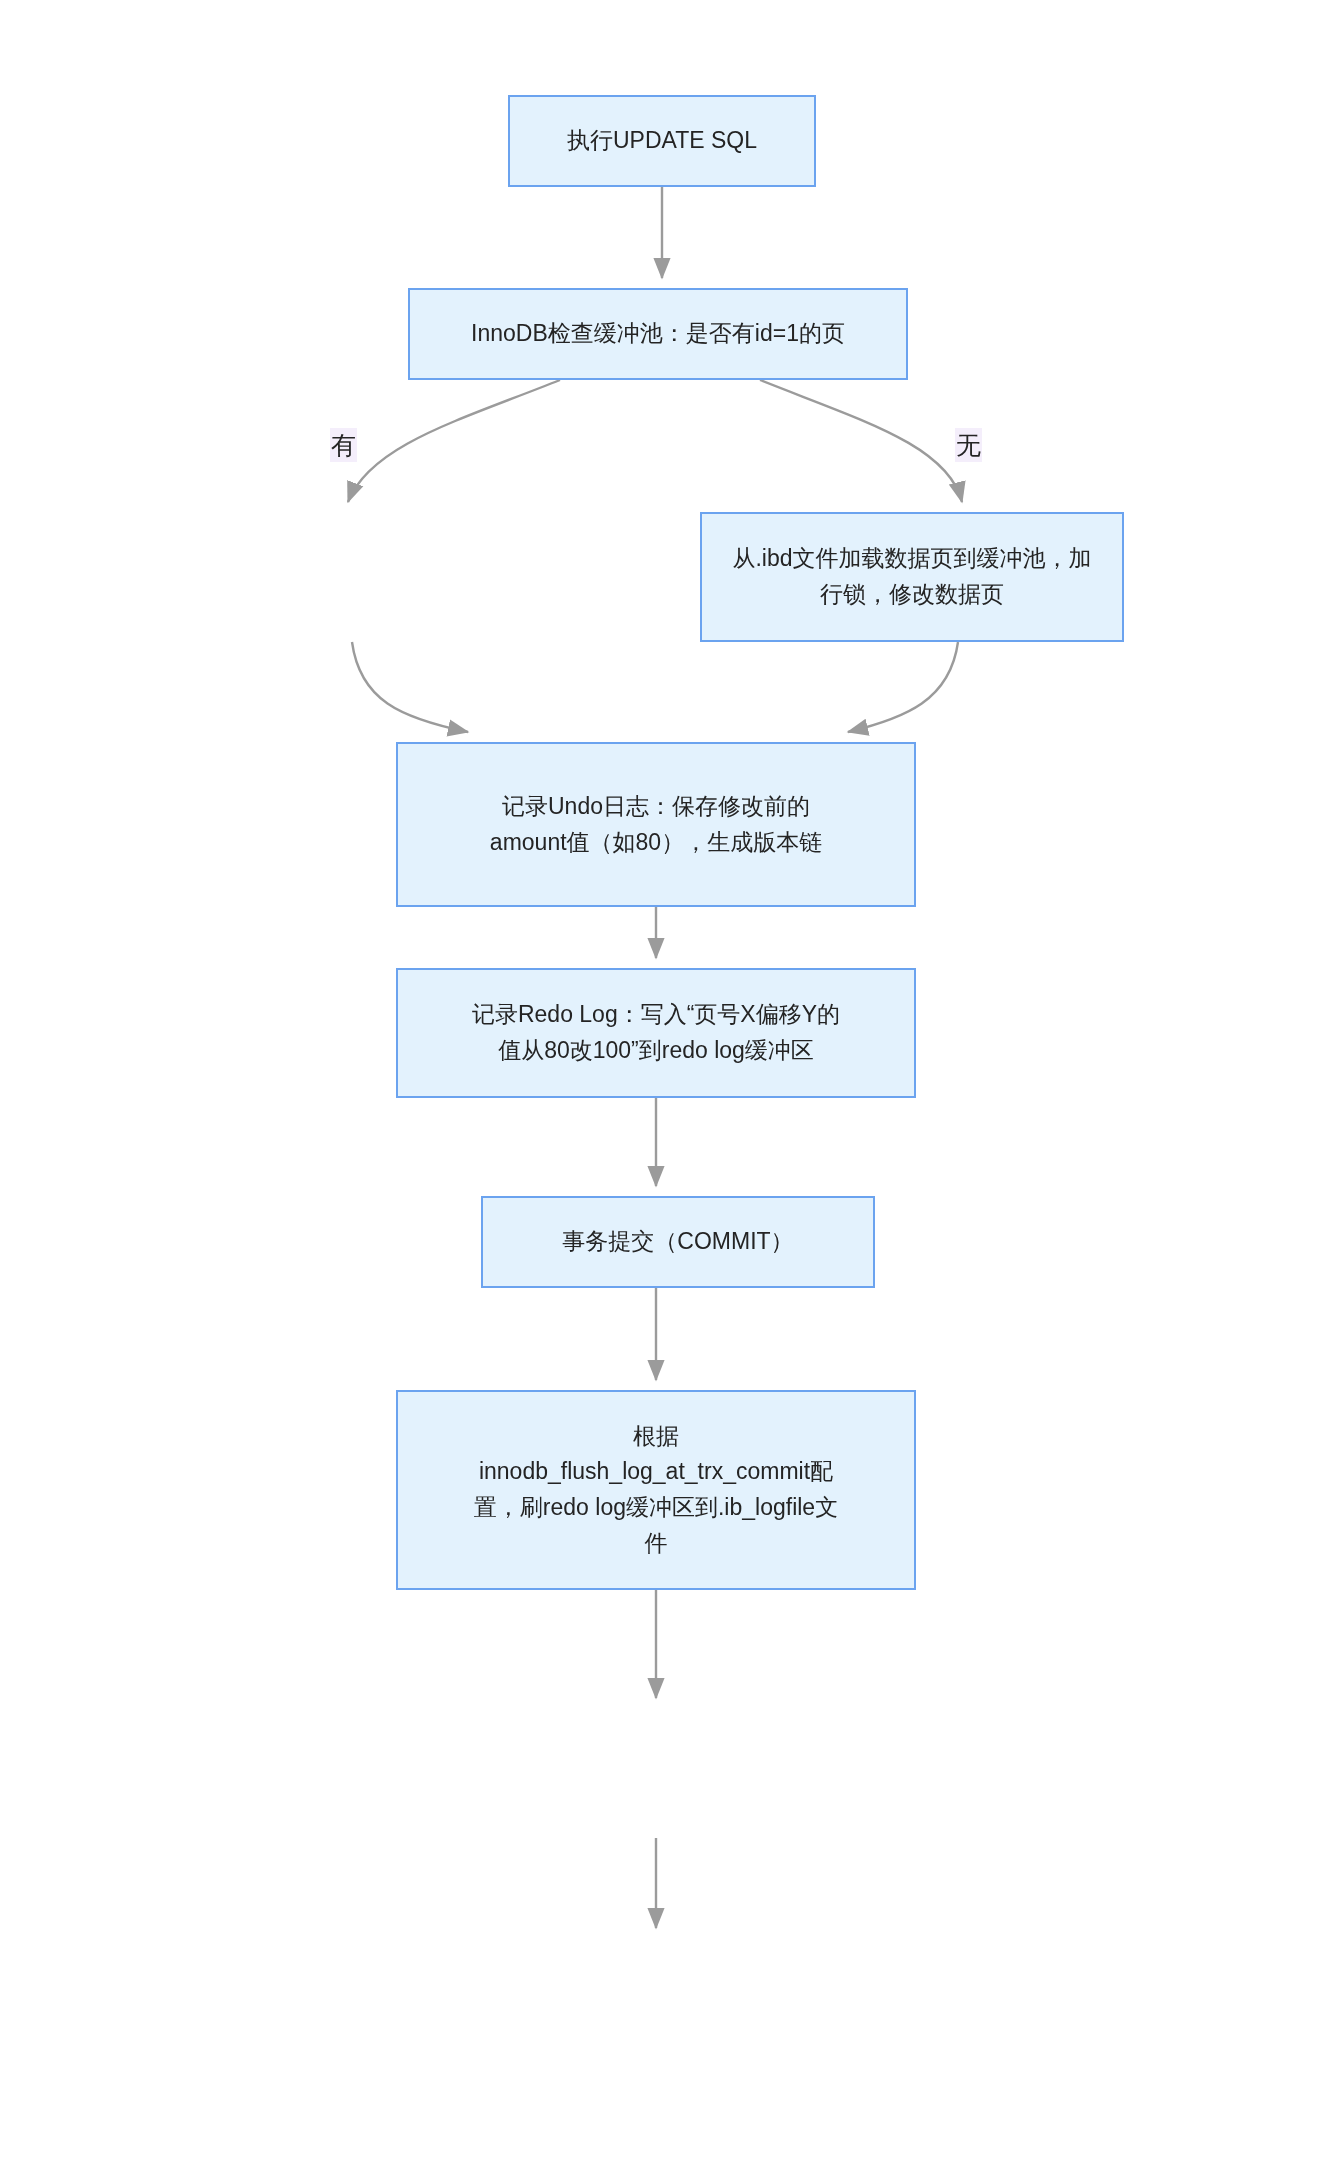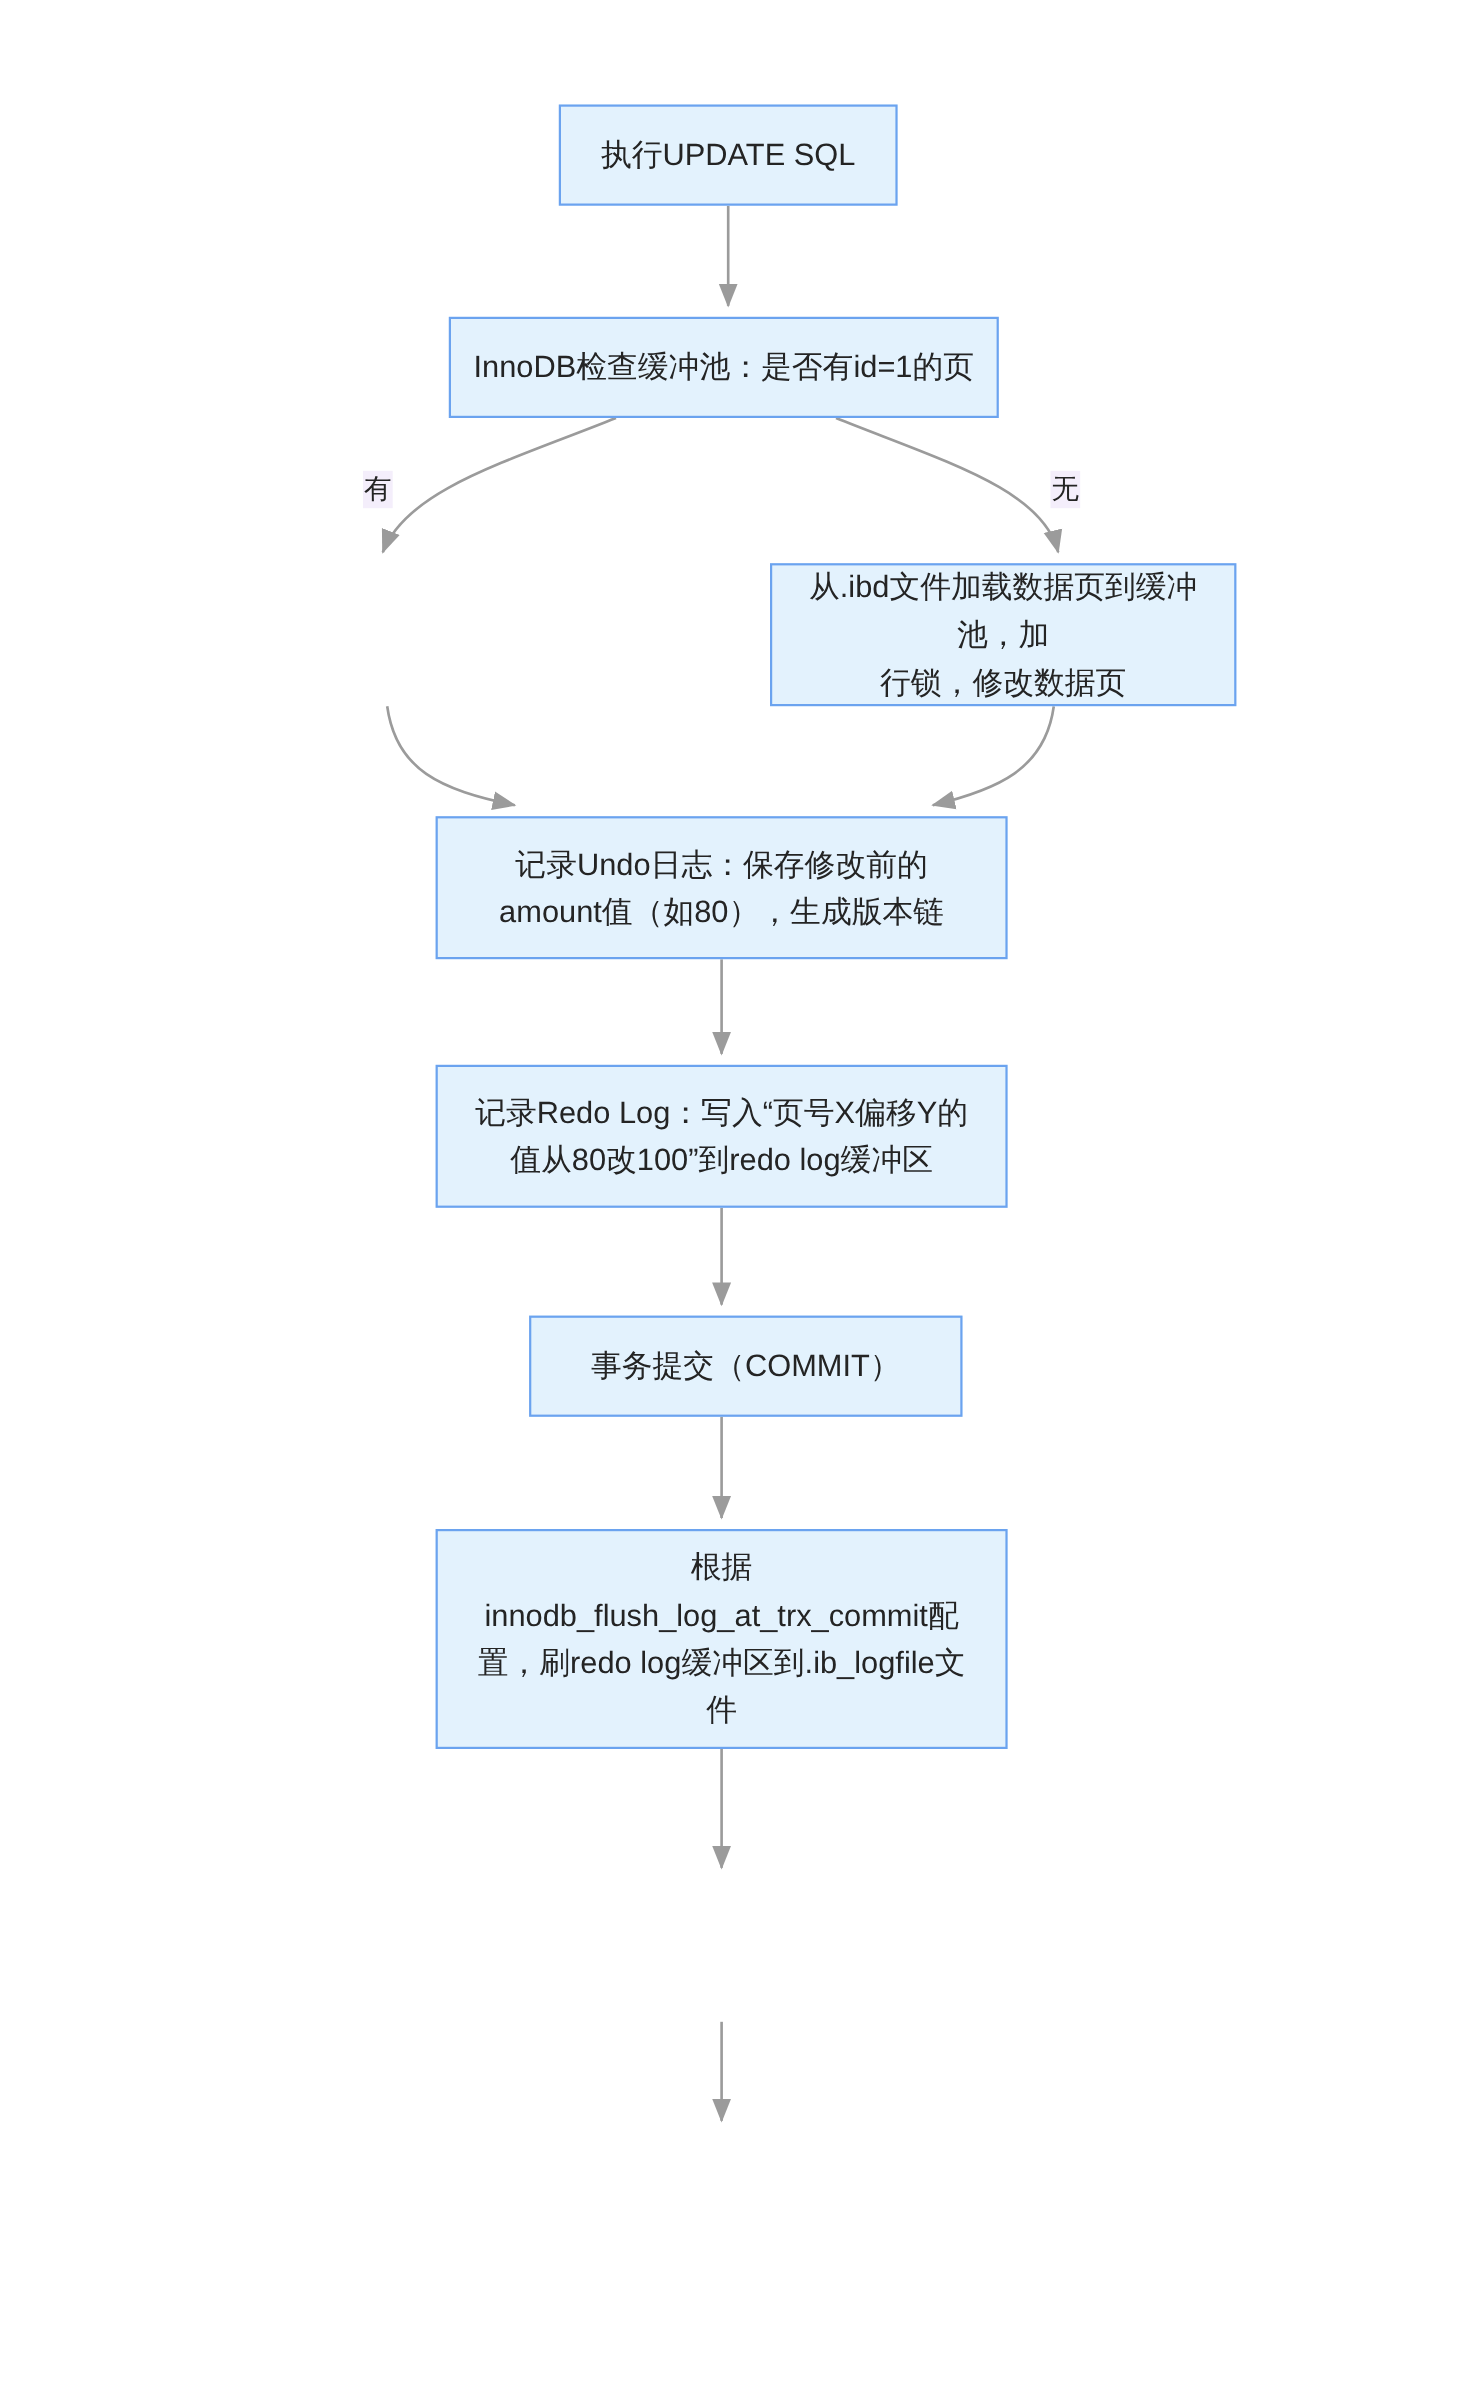--- a/index.html
+++ b/index.html
@@ -32,21 +32,21 @@
   .node {
     position: absolute;
     box-sizing: border-box;
     background: #e3f2fd;
     border: 2px solid #6ba3ef;
     display: flex;
     align-items: center;
     justify-content: center;
     text-align: center;
     color: #242424;
-    font-size: 28px;
+    font-size: 23px;
     line-height: 1.55;
     padding: 6px 10px;
     white-space: pre-line;
   }
   .edge-label {
     position: absolute;
     background: #f4eefb;
     color: #242424;
     font-size: 25px;
     line-height: 1.2;
@@ -88,21 +88,21 @@
   </svg>
 
   <div class="node" style="left:508px; top:95px; width:308px; height:92px;">执行UPDATE SQL</div>
 
   <div class="node" style="left:408px; top:288px; width:500px; height:92px;">InnoDB检查缓冲池：是否有id=1的页</div>
 
 
   <div class="node" style="left:700px; top:512px; width:424px; height:130px;">从.ibd文件加载数据页到缓冲池，加
 行锁，修改数据页</div>
 
-  <div class="node" style="left:396px; top:742px; width:520px; height:130px;">记录Undo日志：保存修改前的
+  <div class="node" style="left:396px; top:742px; width:520px; height:165px;">记录Undo日志：保存修改前的
 amount值（如80），生成版本链</div>
 
   <div class="node" style="left:396px; top:968px; width:520px; height:130px;">记录Redo Log：写入“页号X偏移Y的
 值从80改100”到redo log缓冲区</div>
 
   <div class="node" style="left:481px; top:1196px; width:394px; height:92px;">事务提交（COMMIT）</div>
 
   <div class="node" style="left:396px; top:1390px; width:520px; height:200px;">根据
 innodb_flush_log_at_trx_commit配
 置，刷redo log缓冲区到.ib_logfile文

